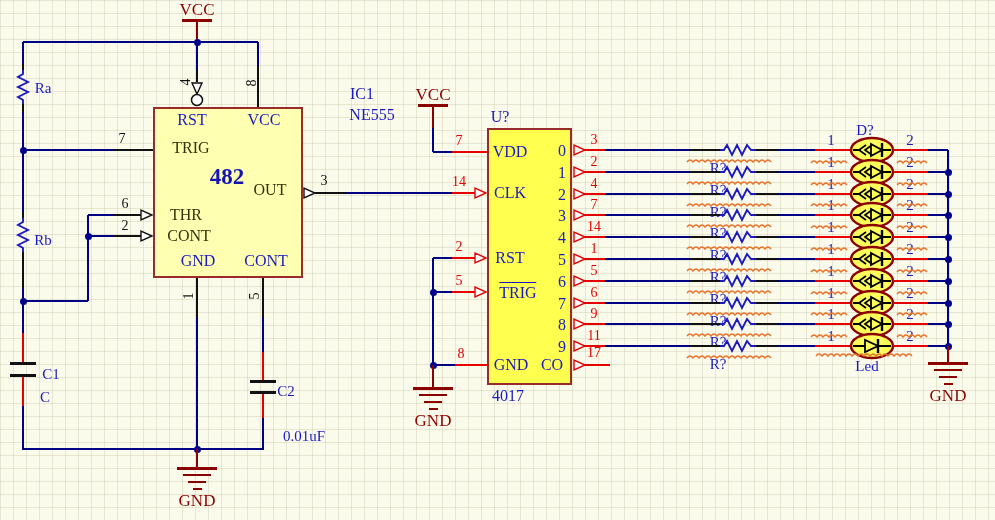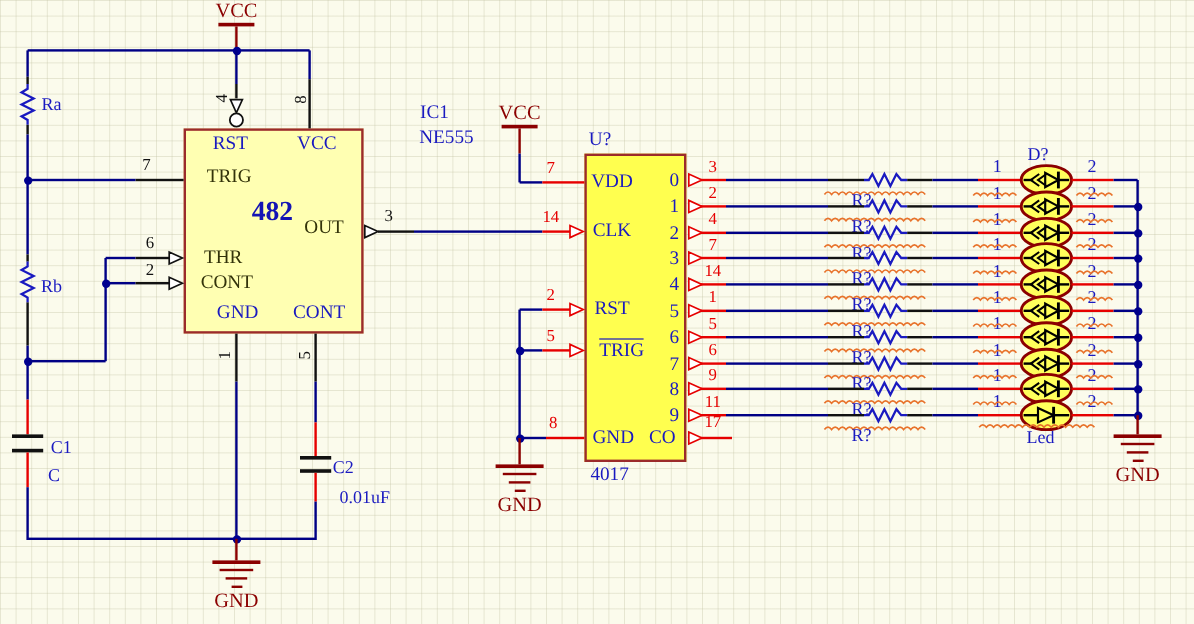--- a/index.html
+++ b/index.html
@@ -50,21 +50,21 @@
 
   <div class="abs t-blue16" style="left:362px;top:94px;">IC1</div>
   <div class="abs t-blue16" style="left:372px;top:115px;">NE555</div>
   <div class="abs t-blue16" style="left:500px;top:117px;">U?</div>
   <div class="abs t-blue16" style="left:508px;top:396px;">4017</div>
   <div class="abs t-blue15" style="left:43px;top:88px;">Ra</div>
   <div class="abs t-blue15" style="left:43px;top:240px;">Rb</div>
   <div class="abs t-blue15" style="left:51px;top:374px;">C1</div>
   <div class="abs t-blue15" style="left:45px;top:397px;">C</div>
   <div class="abs t-blue15" style="left:286px;top:391px;">C2</div>
-  <div class="abs t-blue15" style="left:304px;top:416px;">0.01uF</div>
+  <div class="abs t-blue15" style="left:304px;top:436px;">0.01uF</div>
   <div class="abs t-blue15" style="left:865px;top:130px;">D?</div>
   <div class="abs t-blue15" style="left:867px;top:366px;">Led</div>
 <div class="abs t-power17" style="position: absolute; left: 197px; top: 9px;">VCC</div>
     <div style="position: absolute; left: 182px; top: 19px; width: 30px; height: 3px; background: rgb(139, 0, 0);"></div>
     <div style="position: absolute; left: 196px; top: 22px; width: 2px; height: 20px; background: rgb(139, 0, 0);"></div>
     <div style="position: absolute; left: 23px; top: 41px; width: 235px; height: 2px; background: rgb(0, 0, 133);"></div>
     <div style="position: absolute; left: 193.5px; top: 38.5px; width: 7px; height: 7px; border-radius: 50%; background: rgb(0, 0, 144);"></div>
     <div style="position: absolute; left: 196px; top: 42px; width: 2px; height: 28px; background: rgb(0, 0, 133);"></div>
     <div style="position: absolute; left: 196px; top: 70px; width: 2px; height: 12px; background: rgb(17, 17, 17);"></div>
     <svg width="12" height="13" viewBox="0 0 12 13" style="position: absolute; left: 191px; top: 82px; overflow: visible;">

